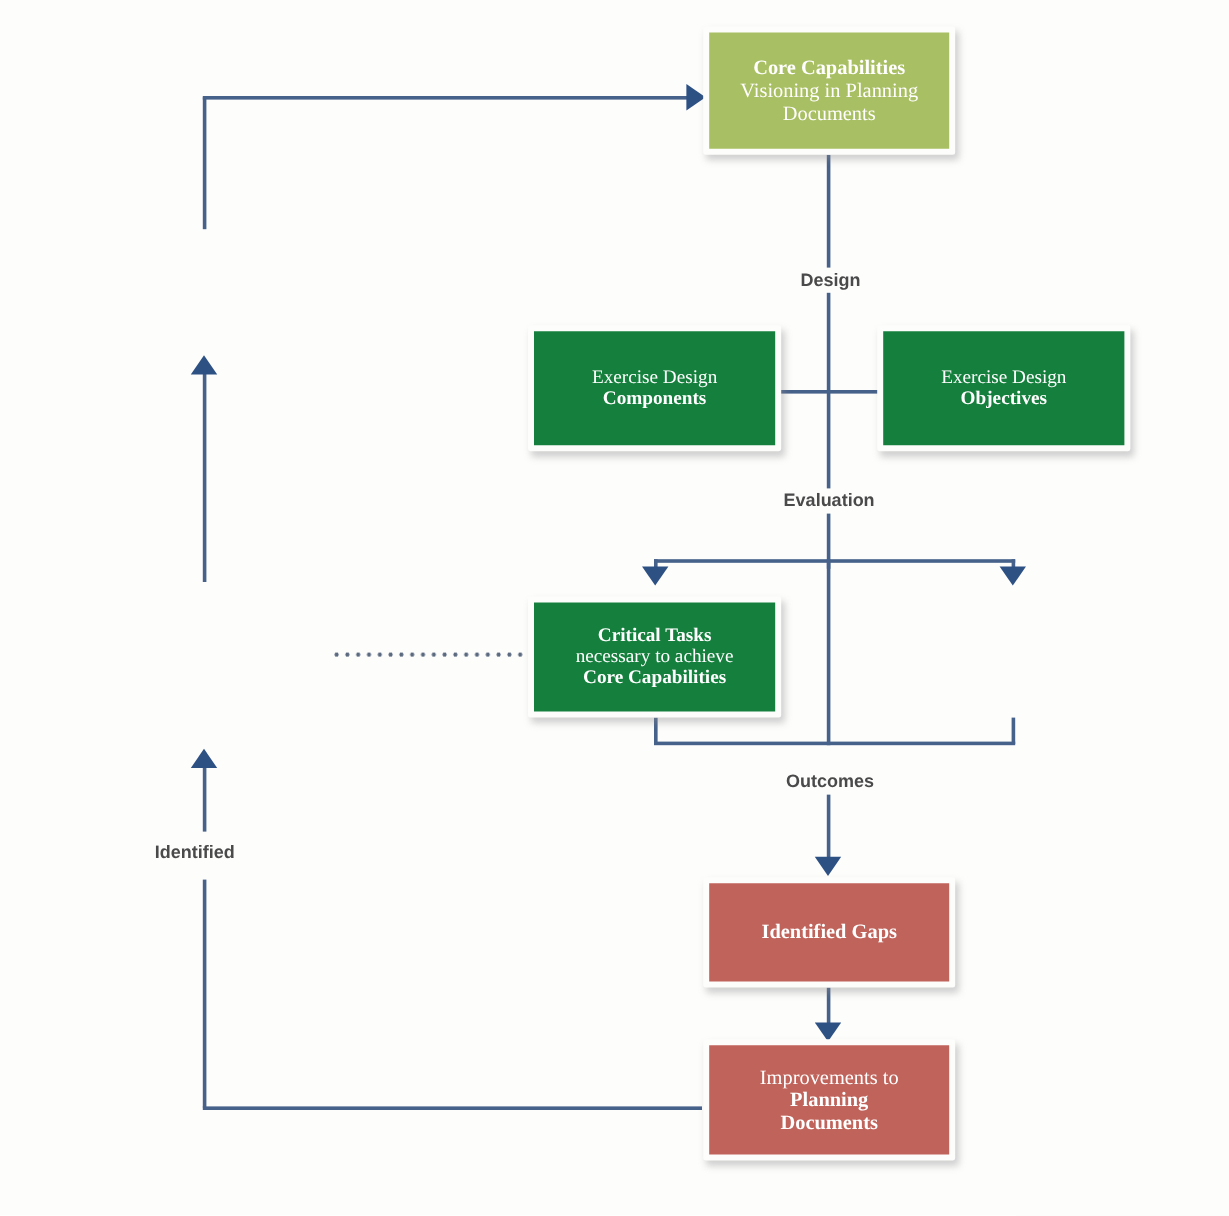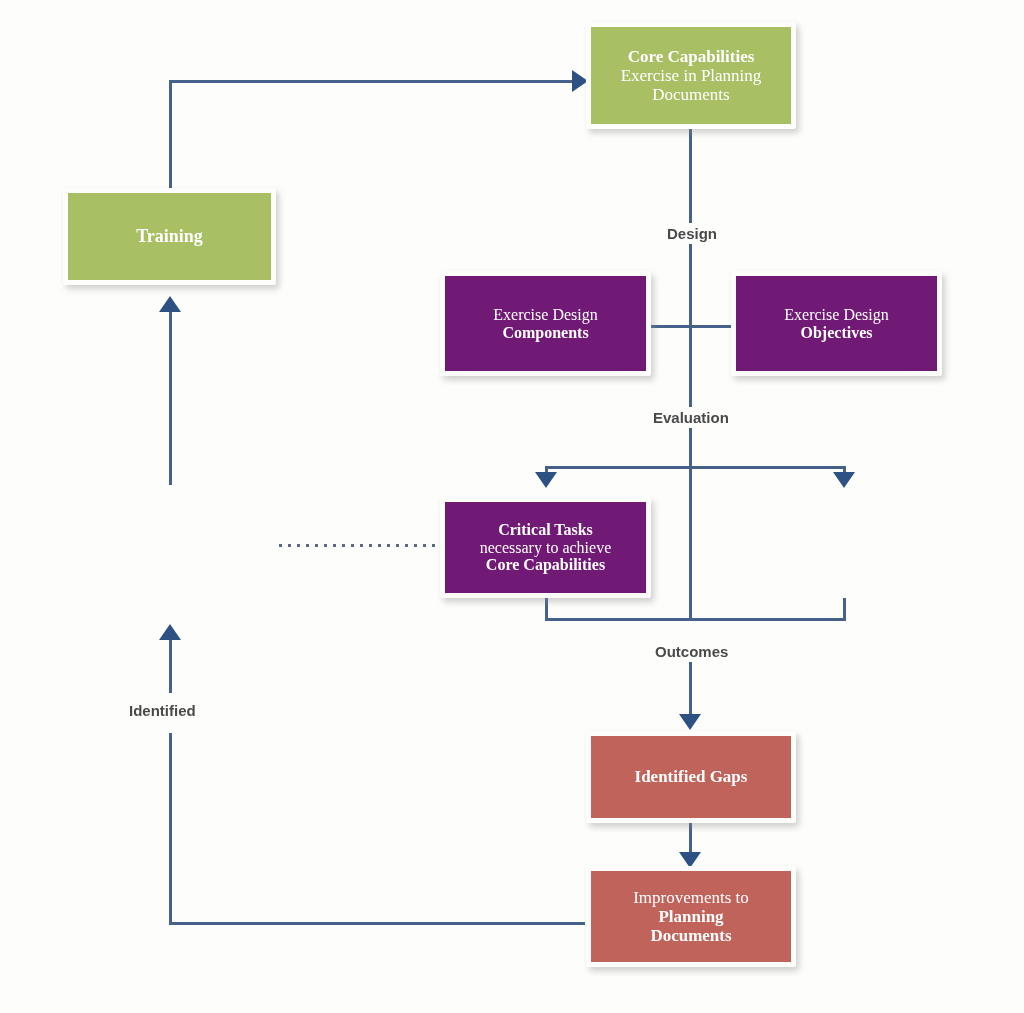--- a/index.html
+++ b/index.html
@@ -32,21 +32,21 @@
     border-radius: 2px;
     box-shadow: 3px 4px 6px rgba(140,140,140,0.40);
     line-height: 1.12;
     z-index: 5;
     padding: 2px 4px;
   }
   .node .ln { display: block; width: 100%; }
   .node .bold { font-weight: bold; }
 
   .green  { background: #a9bf63; }
-  .yellow { background: #701a75; }
+  .yellow { background: #15803d; }
   .red    { background: #c0635b; }
 
   
   .hline, .vline {
     position: absolute;
     background: #46618a;
     z-index: 2;
   }
   .hline { height: 3px; }
   .vline { width: 3px; }
@@ -130,27 +130,24 @@
   <div class="vline" style="left:169px; top:638px; height:55px;"></div>
   <div class="arrow arrow-up" style="left:159px; top:624px;"></div>
 
   <div class="vline" style="left:169px; top:310px; height:175px;"></div>
   <div class="arrow arrow-up" style="left:159px; top:296px;"></div>
 
   <div class="dotted" style="left:276px; top:543px; width:175px;"></div>
 
   <div class="node green" style="left:586px; top:22px; width:210px; height:107px; font-size:17px;">
     <span class="ln bold">Core Capabilities</span>
-    <span class="ln">Exercise in Planning</span>
+    <span class="ln">Visioning in Planning</span>
     <span class="ln">Documents</span>
   </div>
 
-  <div class="node green" style="left:63px; top:188px; width:213px; height:97px; font-size:18px;">
-    <span class="ln bold">Training</span>
-  </div>
 
 
   <div class="node yellow" style="left:440px; top:271px; width:211px; height:105px; font-size:16px;">
     <span class="ln">Exercise Design</span>
     <span class="ln bold">Components</span>
   </div>
 
   <div class="node yellow" style="left:731px; top:271px; width:211px; height:105px; font-size:16px;">
     <span class="ln">Exercise Design</span>
     <span class="ln bold">Objectives</span>

